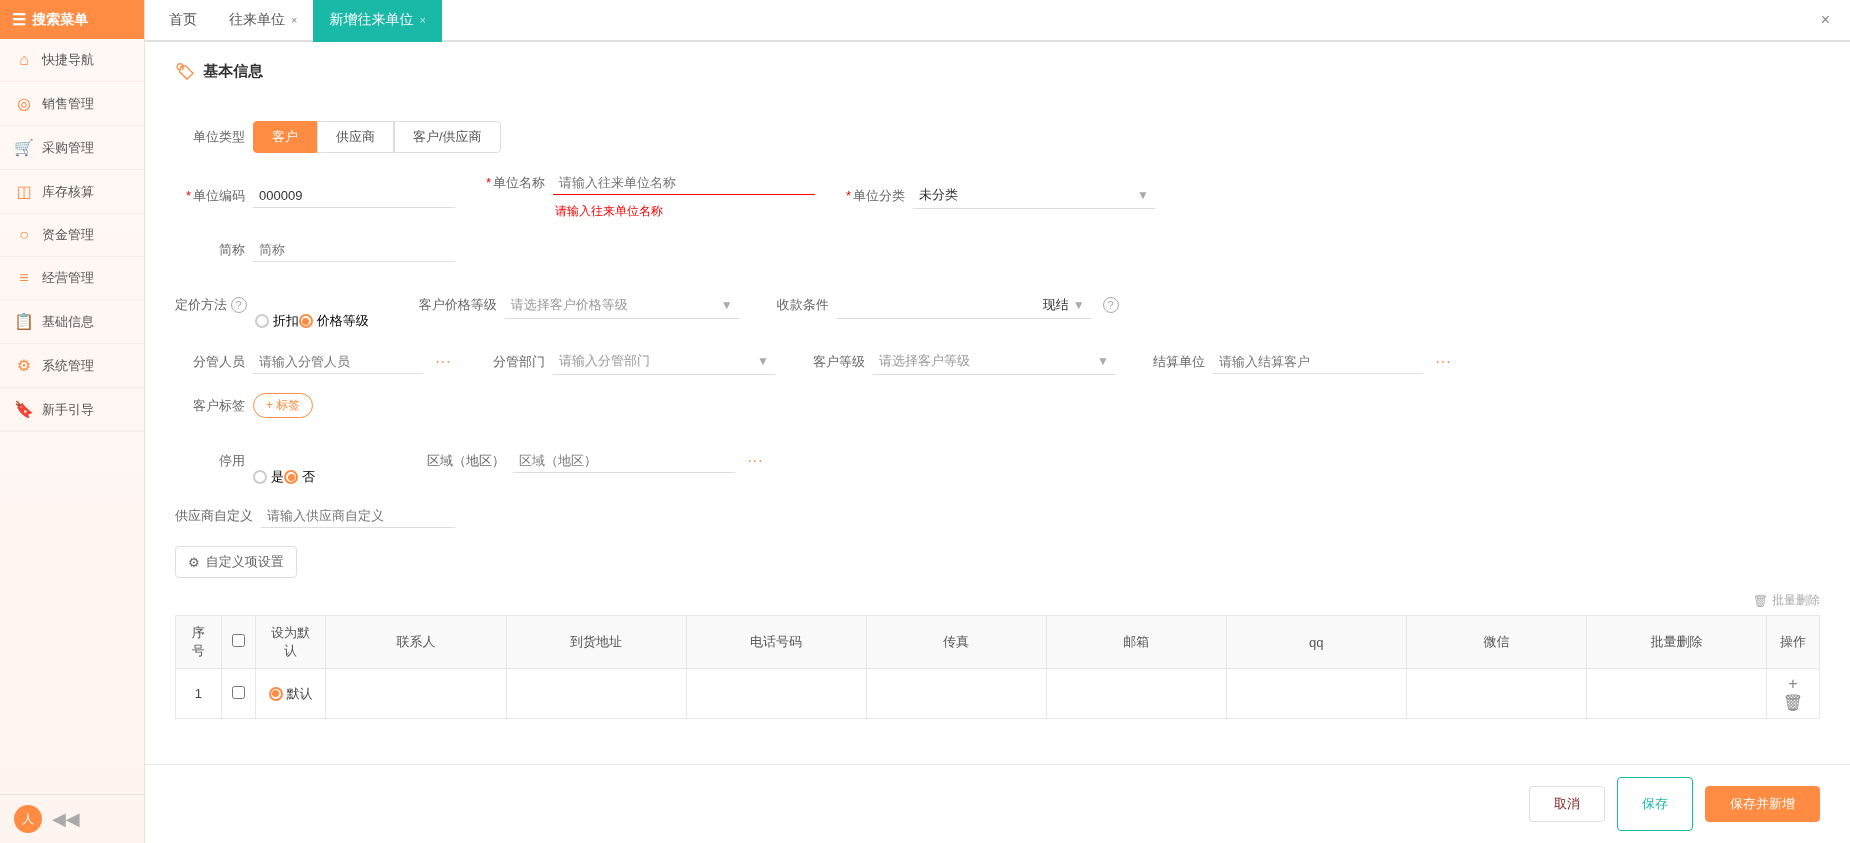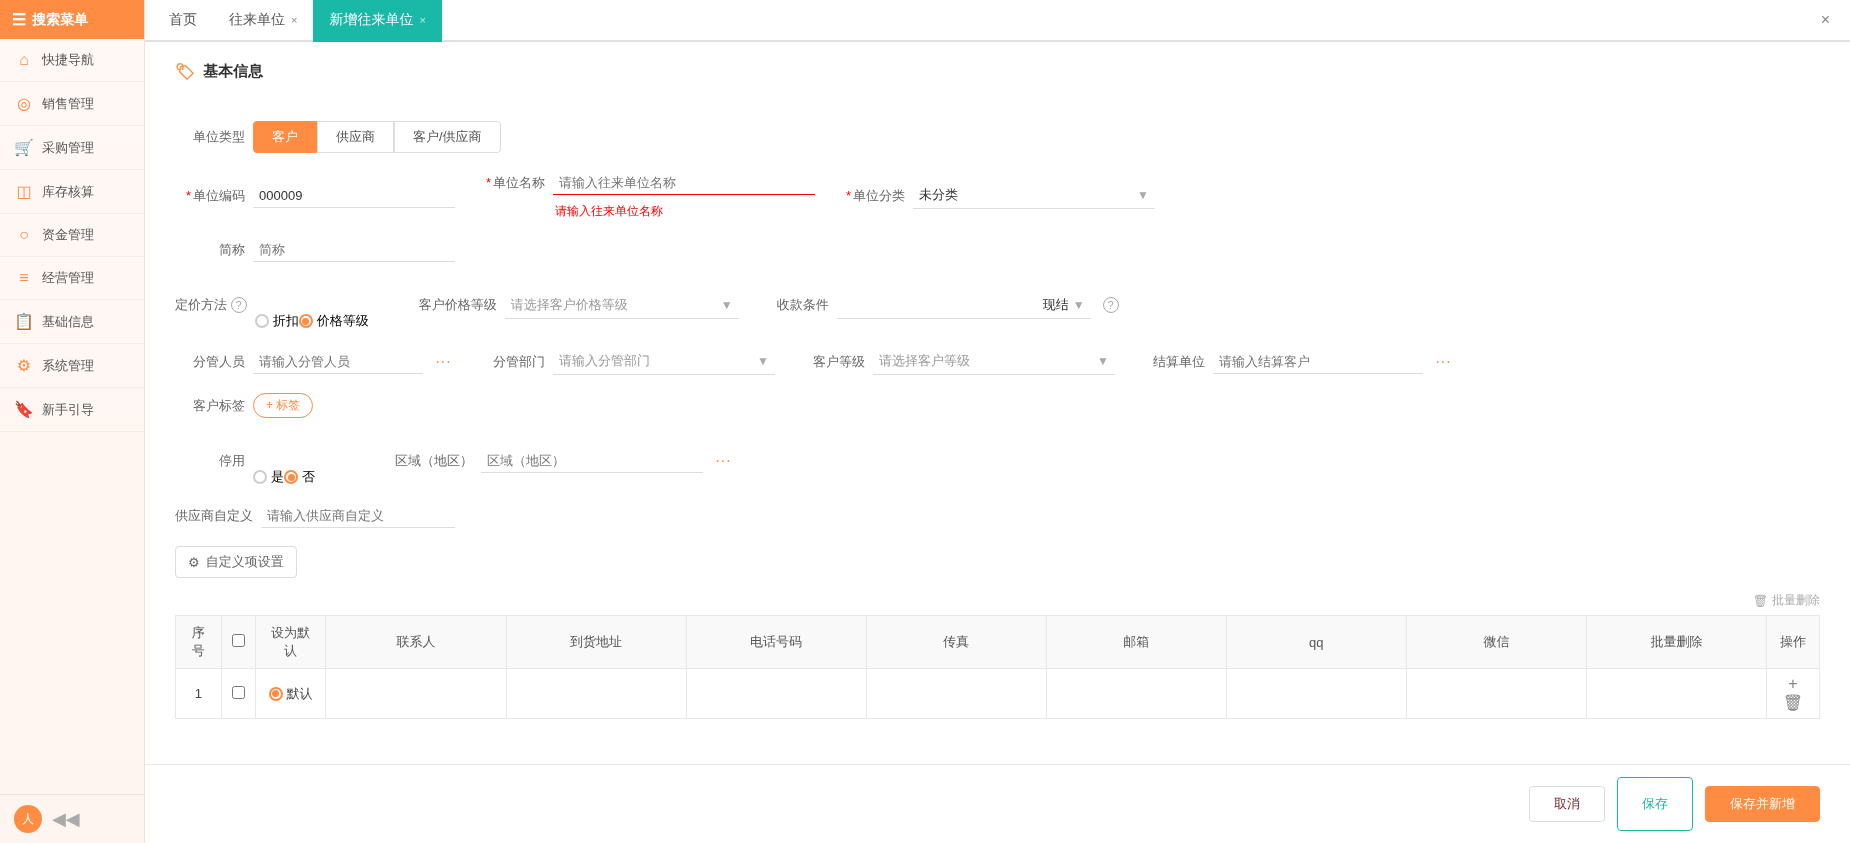--- a/index.html
+++ b/index.html
@@ -553,21 +553,21 @@
             <div class="radio-circle"></div>
             <span>是</span>
           </div>
           <div class="radio-option">
             <div class="radio-circle checked"></div>
             <span>否</span>
           </div>
         </div>
       </div>
 
-      <div class="form-field" style="flex:1;max-width:340px;margin-left:60px;">
+      <div class="form-field" style="flex:1;max-width:340px;margin-left:92px;">
         <span class="form-label">区域（地区）</span>
         <input class="form-input" style="flex: 1 1 0%;" placeholder="区域（地区）">
         <span class="more-btn">···</span>
       </div>
 
     </div>
 
     <div class="form-row">
       <div class="form-field" style="flex:0 0 280px;">
         <span class="form-label">供应商自定义</span>

